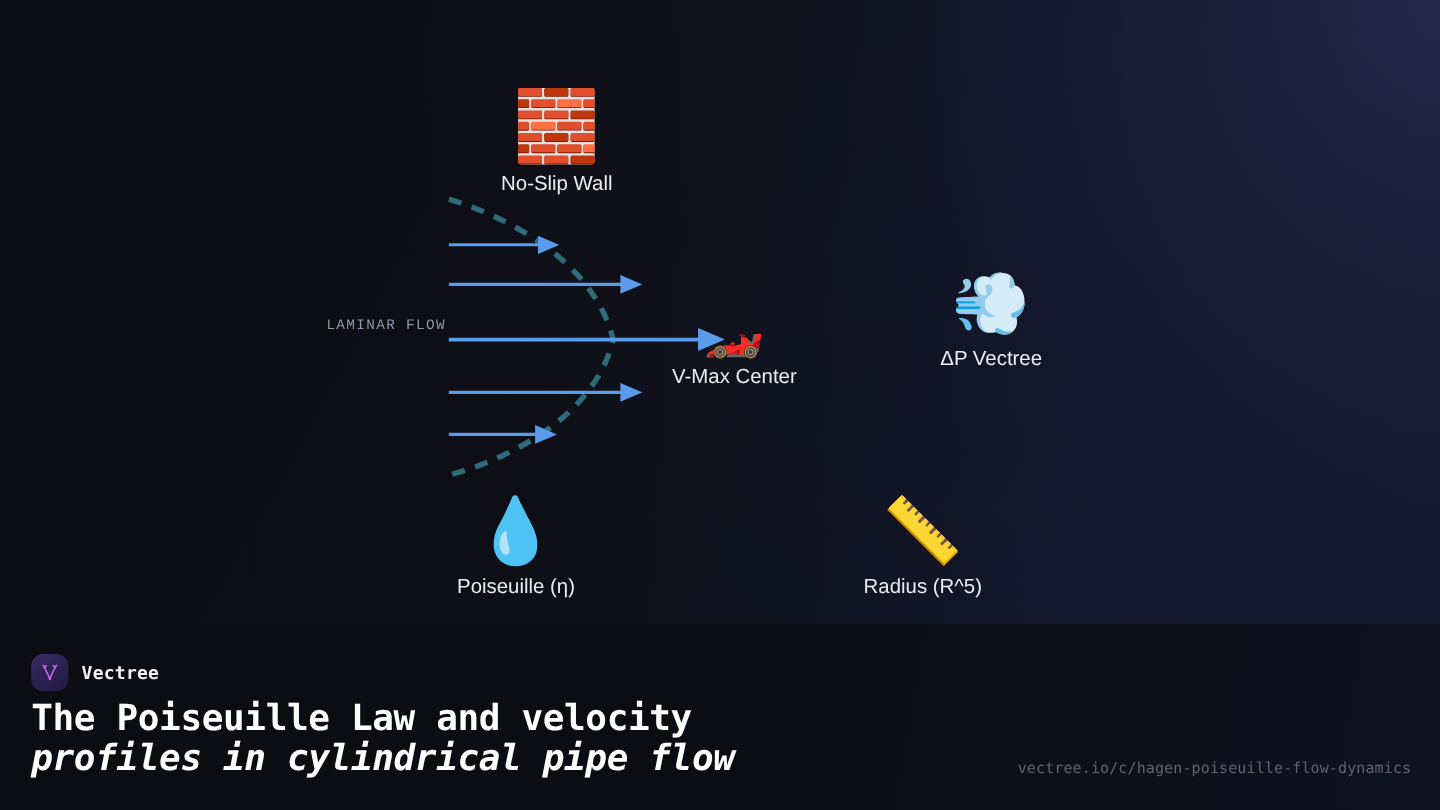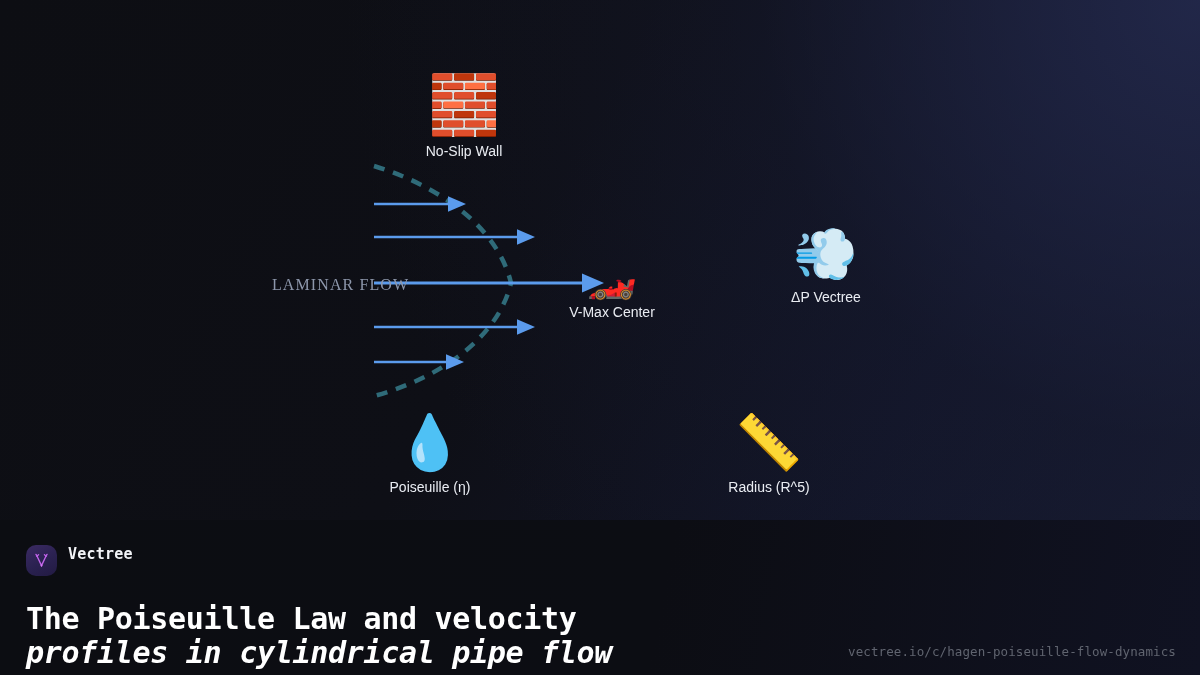--- a/index.html
+++ b/index.html
@@ -28,23 +28,23 @@
   #flow-svg {
     position: absolute;
     left: 0; top: 0;
     width: 1200px;
     height: 520px;
   }
 
   .laminar-label {
     position: absolute;
     left: 272px;
-    top: 276px;
-    font-family: Liberation Serif, serif;
-    font-size: 16px;
+    top: 264px;
+    font-family: Liberation Mono, monospace;
+    font-size: 12px;
     letter-spacing: 1.1px;
     color: #8d97ab;
     white-space: nowrap;
   }
 
   
   .node {
     position: absolute;
     display: flex;
     flex-direction: column;
@@ -52,21 +52,21 @@
     transform: translateX(-50%);
     white-space: nowrap;
   }
   .node-icon {
     line-height: 1;
     font-family: "DejaVu Sans", sans-serif;
     user-select: none;
   }
   .node-label {
     margin-top: 9px;
-    font-size: 14px;
+    font-size: 17px;
     color: #e9ecf2;
     font-family: "Liberation Sans", sans-serif;
   }
 
   #node-wall   { left: 464px; top: 76px; }
   #node-wall .node-icon { font-size: 58px; }
   #node-gradient { left: 826px; top: 228px; }
   #node-gradient .node-icon { font-size: 52px; }
   #node-viscosity { left: 430px; top: 416px; }
   #node-viscosity .node-icon { font-size: 54px; }
@@ -94,21 +94,21 @@
     top: 520px;
     width: 1200px;
     height: 155px;
     background: linear-gradient(100deg, #0c0d12 0%, #0c0d13 55%, #101222 100%);
   }
   #brand-row {
     position: absolute;
     left: 26px;
     top: 25px;
     display: flex;
-    align-items: flex-start;
+    align-items: center;
     gap: 11px;
   }
   #brand-logo {
     width: 31px;
     height: 31px;
     border-radius: 10px;
     background: linear-gradient(150deg, #3b2a63 0%, #2a2150 55%, #221a42 100%);
     display: flex;
     align-items: center;
     justify-content: center;
@@ -124,27 +124,26 @@
   #headline {
     position: absolute;
     left: 26px;
     top: 62px;
     font-family: "DejaVu Sans Mono", "Liberation Mono", monospace;
     font-size: 30px;
     font-weight: bold;
     line-height: 1.12;
     color: #ffffff;
     letter-spacing: -0.3px;
-    margin-top: 20px;
   }
   #headline .line2 { display: block; font-style: italic; }
   #site-url {
     position: absolute;
     right: 24px;
-    top: 124px;
+    top: 112px;
     font-family: "DejaVu Sans Mono", "Liberation Mono", monospace;
     font-size: 12.5px;
     color: #60646f;
     letter-spacing: 0.1px;
   }
 </style>
 </head>
 <body>
 
 <div id="stage">

